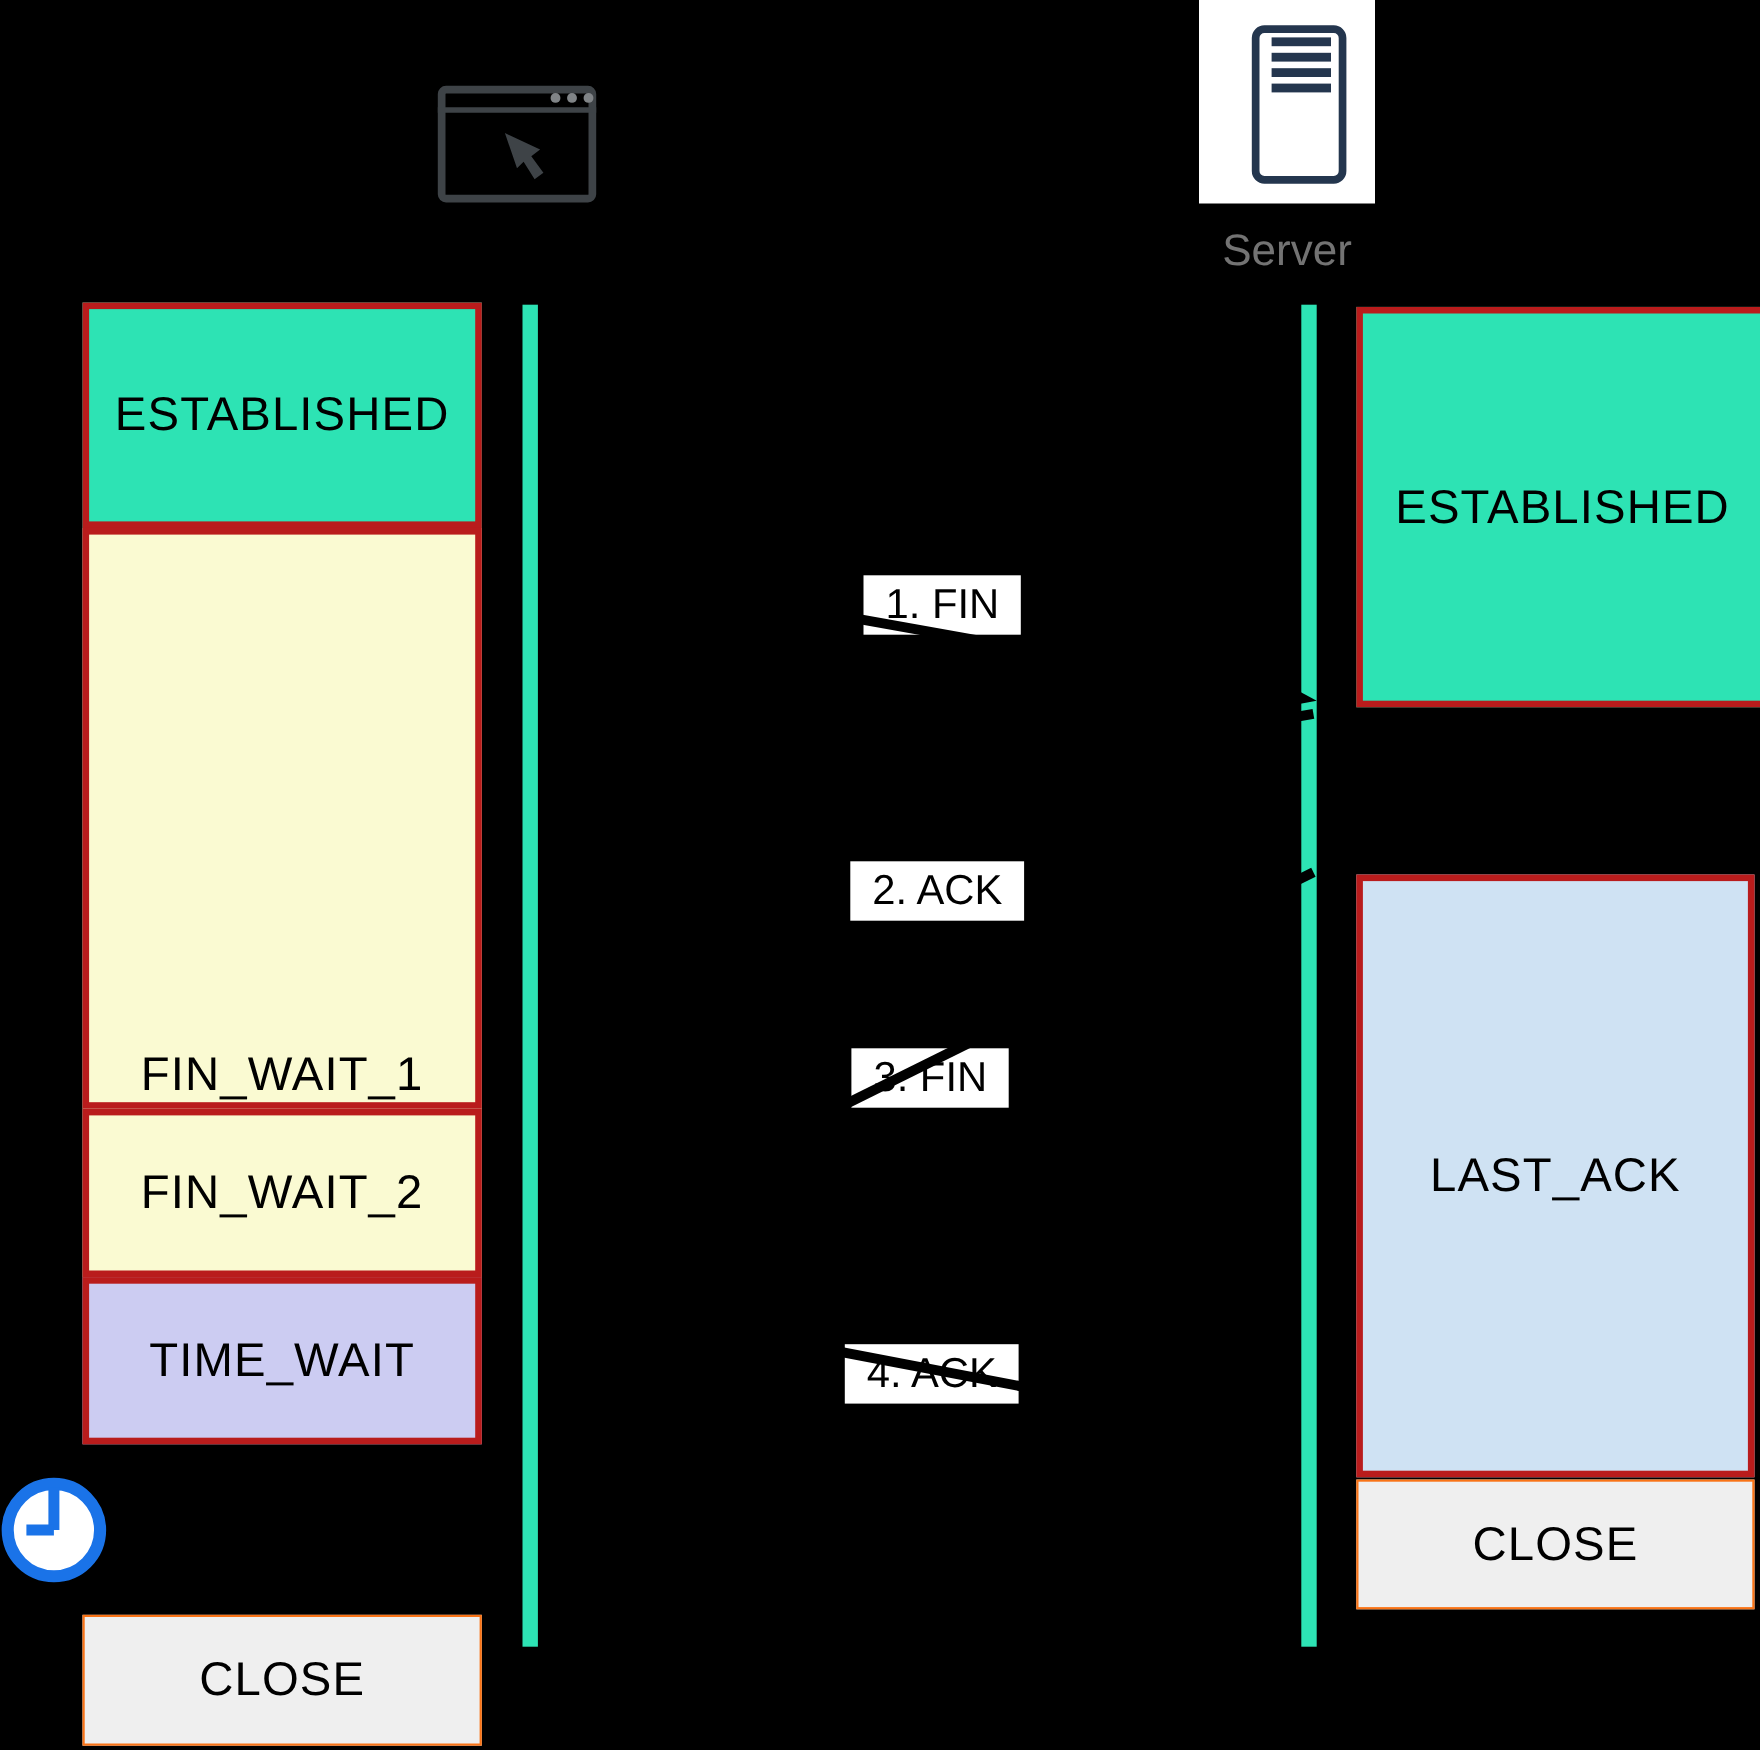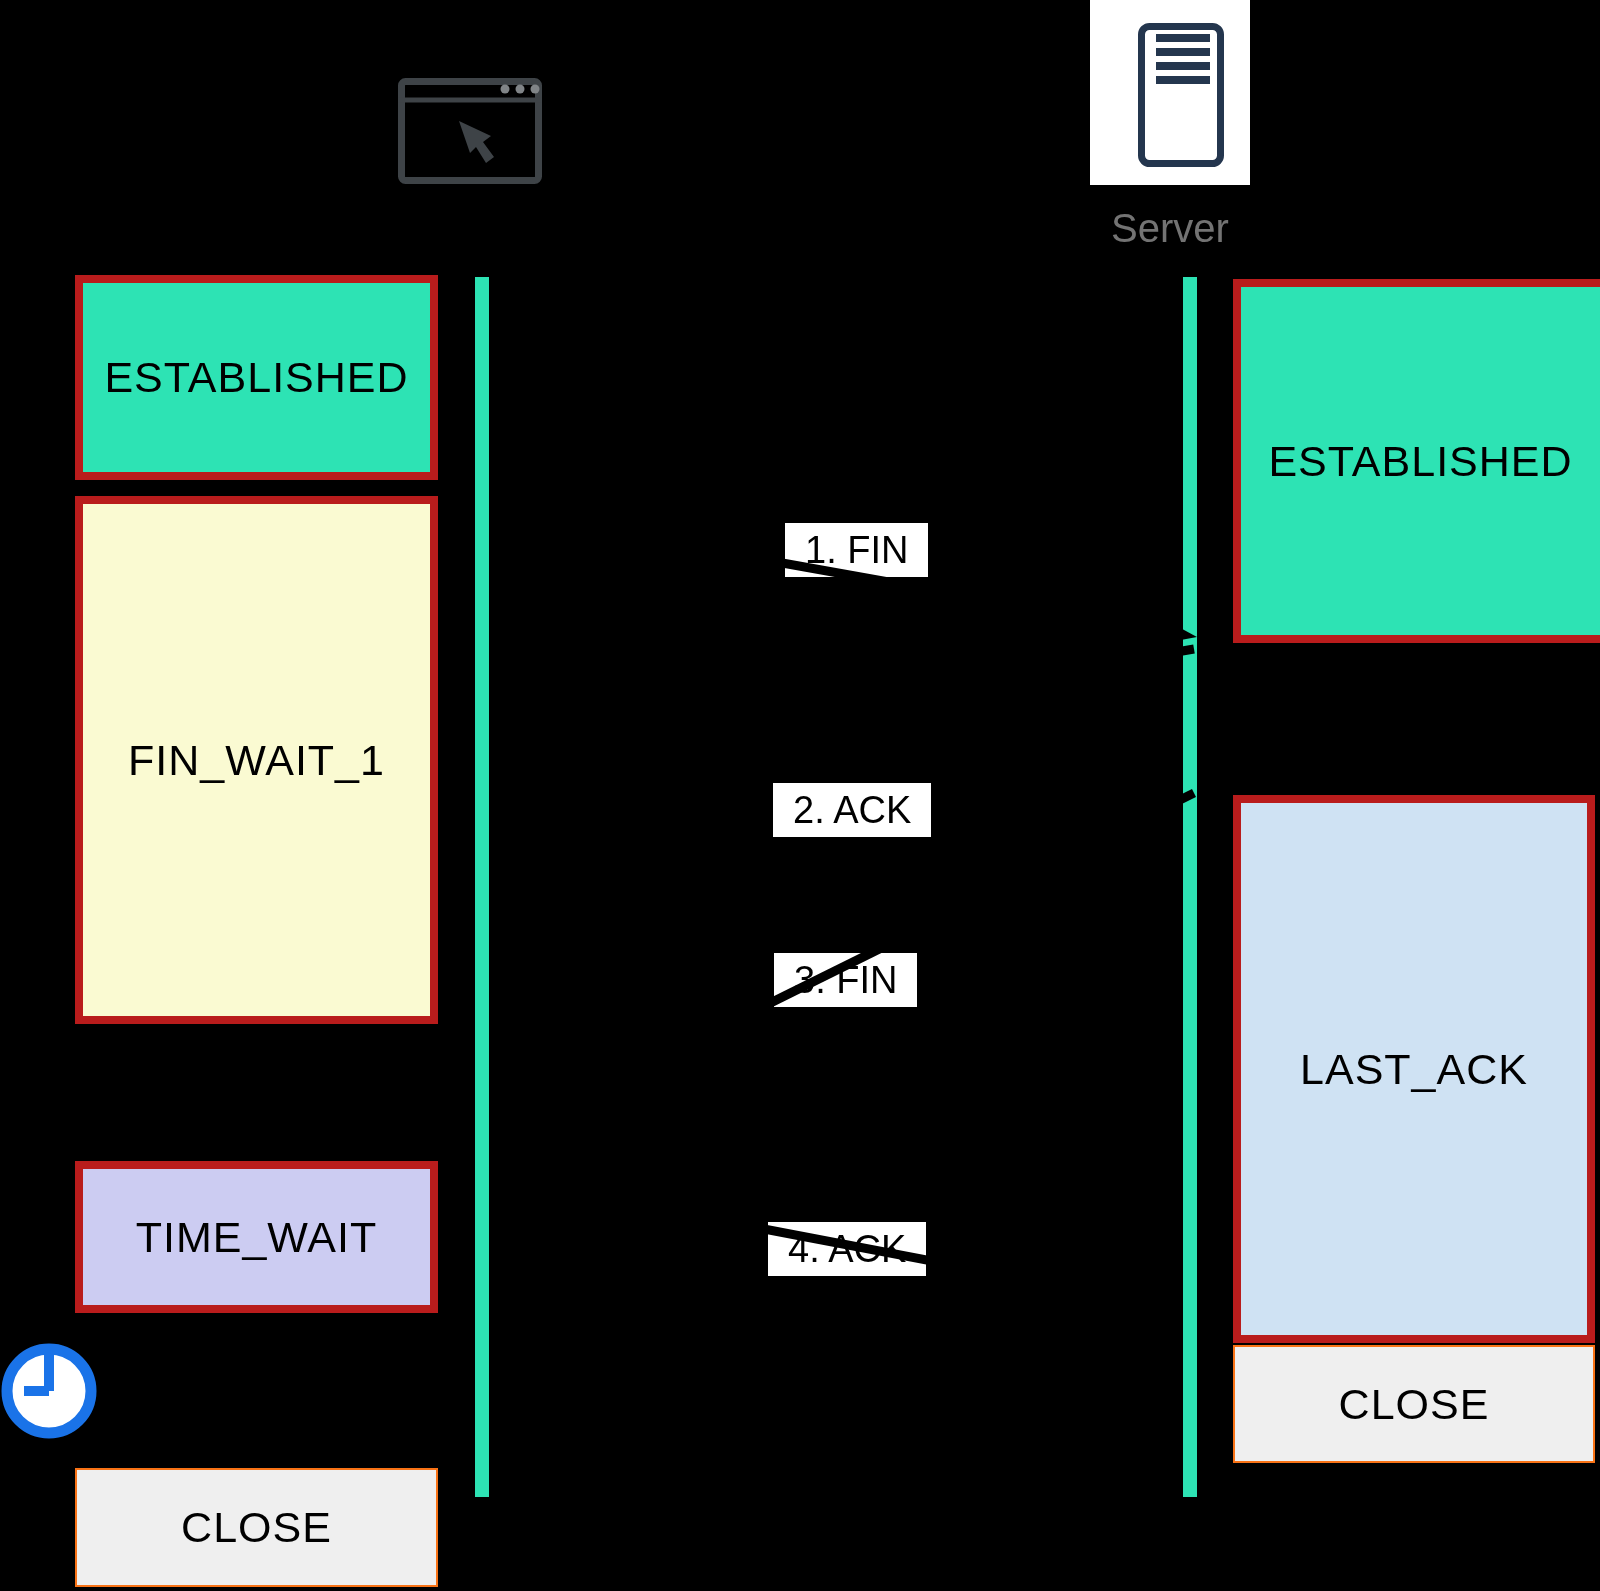--- a/index.html
+++ b/index.html
@@ -1,32 +1,32 @@
 <!DOCTYPE html>
 <html><head>
 <meta charset="utf-8">
 <style>
   html,body{margin:0;padding:0;background:#000;}
   #diagram{position:relative;width:1600px;height:1591px;background:#000;overflow:hidden;
            font-family:"Liberation Sans", sans-serif;}
 
   
-  .state{position:absolute;box-sizing:border-box;border:8px solid #b91c1c;
+  .state{position:absolute;box-sizing:border-box;border:6px solid #b91c1c;
          display:flex;align-items:center;justify-content:center;
          font-size:43px;color:#000;letter-spacing:1px;}
   .col-client{left:75px;width:363px;}
   .col-server{left:1233px;width:362px;}
   .bg-green{background:#2DE3B4;}
   .bg-yellow{background:#FAFAD2;}
   .bg-purple{background:#CCCCF2;}
   .bg-blue{background:#CFE2F3;}
   .bg-gray{background:#EFEFEF;border:2px solid #f97316;}
 
   .c0{top:275px;height:205px;}
-  .c1{top:496px;height:528px;}
+  .c1{top:480px;height:528px;align-items:flex-end;}
   .c2{top:1008px;height:153px;}
   .c3{top:1161px;height:152px;}
   .c4{top:1468px;height:119px;}
 
   .s0{top:279px;height:364px;width:375px;} 
   .s1{top:645px;height:150px;}
   .s2{top:795px;height:548px;}
   .s3{top:1345px;height:118px;}
 
   
@@ -77,20 +77,23 @@
 
   <div class="lifeline client"></div>
   <div class="lifeline server"></div>
 
   <div class="state col-client c0 bg-green">
       <span>ESTABLISHED</span>
     </div>
   <div class="state col-client c1 bg-yellow">
       <span>FIN_WAIT_1</span>
     </div>
+  <div class="state col-client c2 bg-yellow">
+      <span>FIN_WAIT_2</span>
+    </div>
   <div class="state col-client c3 bg-purple">
       <span>TIME_WAIT</span>
     </div>
   <div class="state col-client c4 bg-gray">
       <span>CLOSE</span>
     </div>
 
   <div class="state col-server s0 bg-green">
       <span>ESTABLISHED</span>
     </div>

